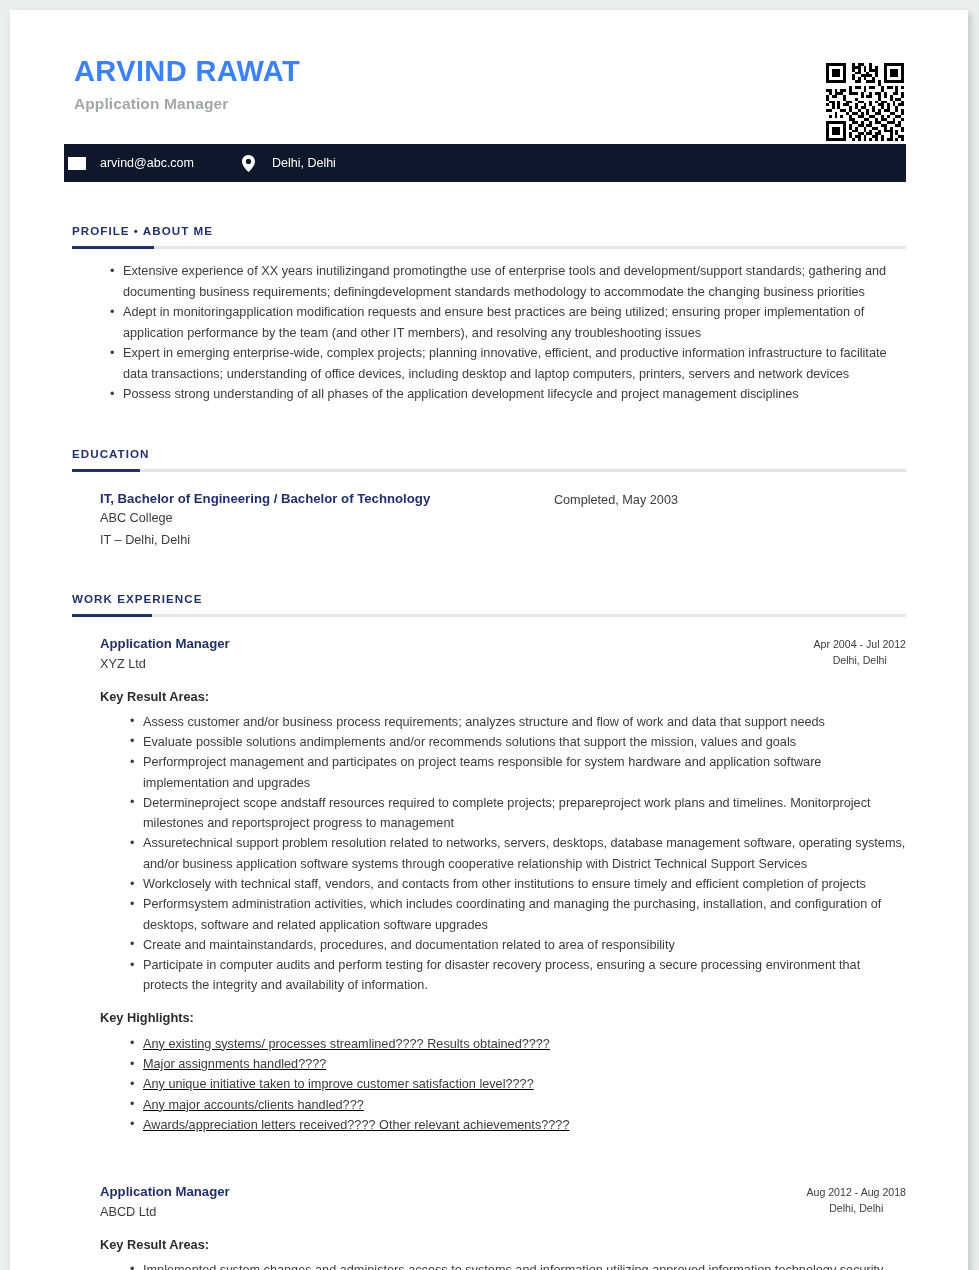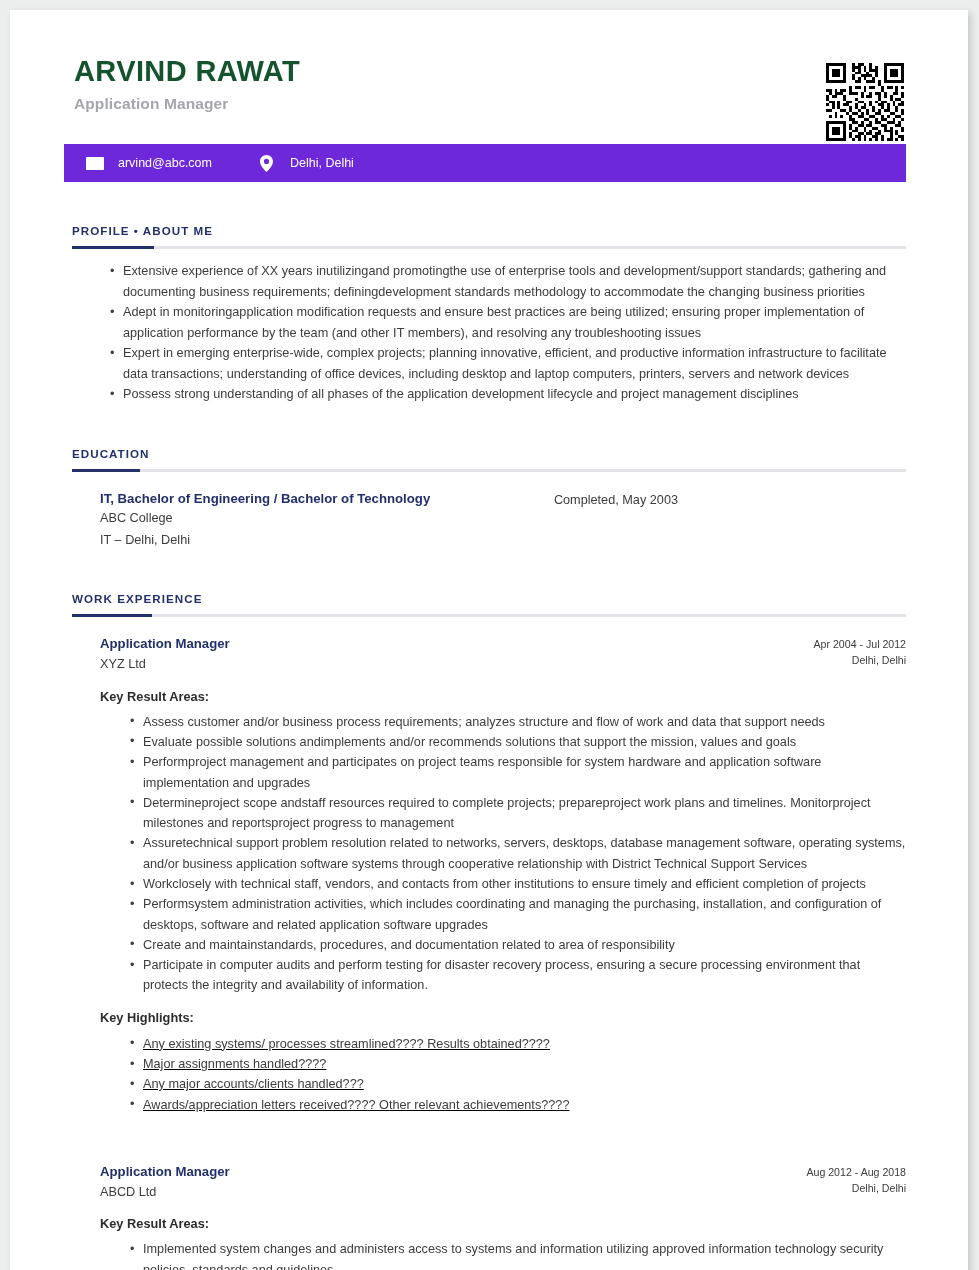--- a/index.html
+++ b/index.html
@@ -24,21 +24,21 @@
 
   
   .header {
     position: relative;
     padding: 45px 54px 0 64px;
     height: 120px;
   }
   .name {
     font-size: 29px;
     font-weight: bold;
-    color: #14532d;
+    color: #3b82f6;
     letter-spacing: 0.4px;
     line-height: 1.12;
   }
   .job-title {
     font-size: 15.5px;
     font-weight: bold;
     color: #a4a6ab;
     margin-top: 8px;
     letter-spacing: 0.1px;
   }
@@ -47,25 +47,24 @@
     right: 61px;
     top: 50px;
     width: 84px;
     height: 84px;
   }
   .qr svg { display: block; }
 
   
   .contact-bar {
     margin: 14px 62px 0 54px;
-    background: #6d28d9;
+    background: #0f172a;
     height: 38px;
     display: flex;
     align-items: center;
-    padding-left: 18px;
   }
   .contact-item {
     display: flex;
     align-items: center;
     color: #ffffff;
     font-size: 12.5px;
     margin-right: 42px;
   }
   .contact-item .ico {
     display: inline-flex;
@@ -155,20 +154,21 @@
   .entry-sub {
     font-size: 12.7px;
     color: #3c3c3c;
     line-height: 19.5px;
     margin-top: 2px;
   }
   .entry-meta {
     font-size: 10.6px;
     color: #3c3c3c;
     line-height: 16px;
+    text-align: center;
   }
   .entry-date-big {
     font-size: 12.7px;
     color: #3c3c3c;
     line-height: 19px;
   }
 
   .subhead {
     font-size: 12.8px;
     font-weight: bold;
@@ -428,20 +428,21 @@
           <li>Assuretechnical support problem resolution related to networks, servers, desktops, database management software, operating systems, and/or business application software systems through cooperative relationship with District Technical Support Services</li>
           <li>Workclosely with technical staff, vendors, and contacts from other institutions to ensure timely and efficient completion of projects</li>
           <li>Performsystem administration activities, which includes coordinating and managing the purchasing, installation, and configuration of desktops, software and related application software upgrades</li>
           <li>Create and maintainstandards, procedures, and documentation related to area of responsibility</li>
           <li>Participate in computer audits and perform testing for disaster recovery process, ensuring a secure processing environment that protects the integrity and availability of information.</li>
         </ul>
         <div class="subhead">Key Highlights:</div>
         <ul class="bullets highlights-list">
           <li>Any existing systems/ processes streamlined???? Results obtained????</li>
           <li>Major assignments handled????</li>
+          <li>Any unique initiative taken to improve customer satisfaction level????</li>
           <li>Any major accounts/clients handled???</li>
           <li>Awards/appreciation letters received???? Other relevant achievements????</li>
         </ul>
       </div>
 
       <div class="spacer-lg"></div>
 
       <div class="job-block">
         <div class="entry">
           <div class="entry-left">

